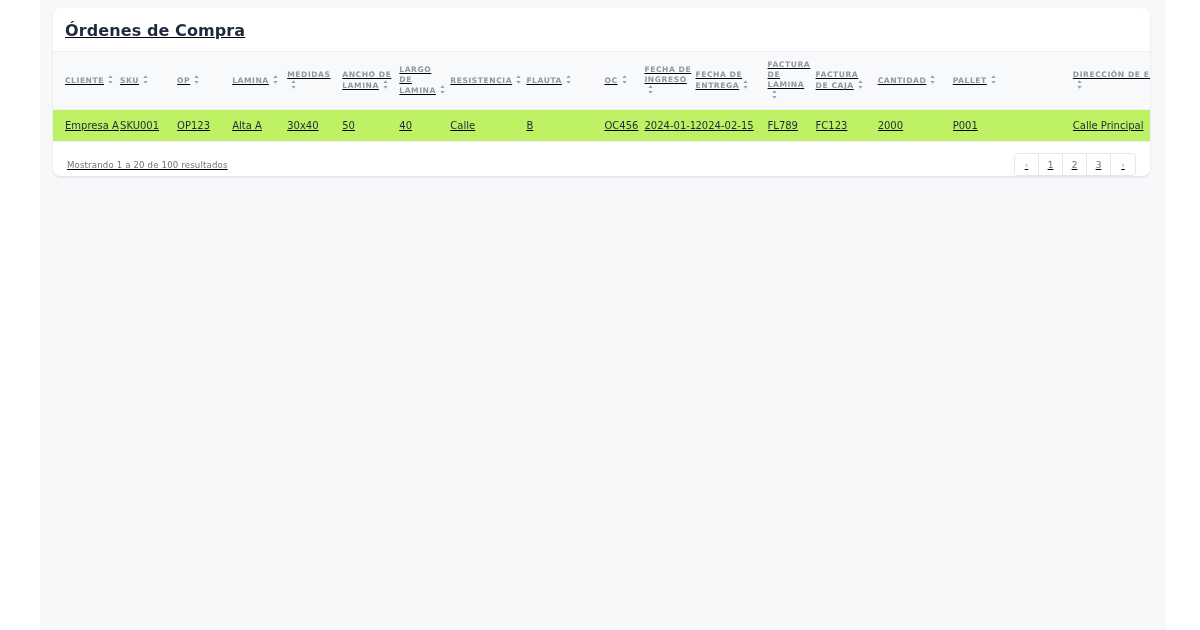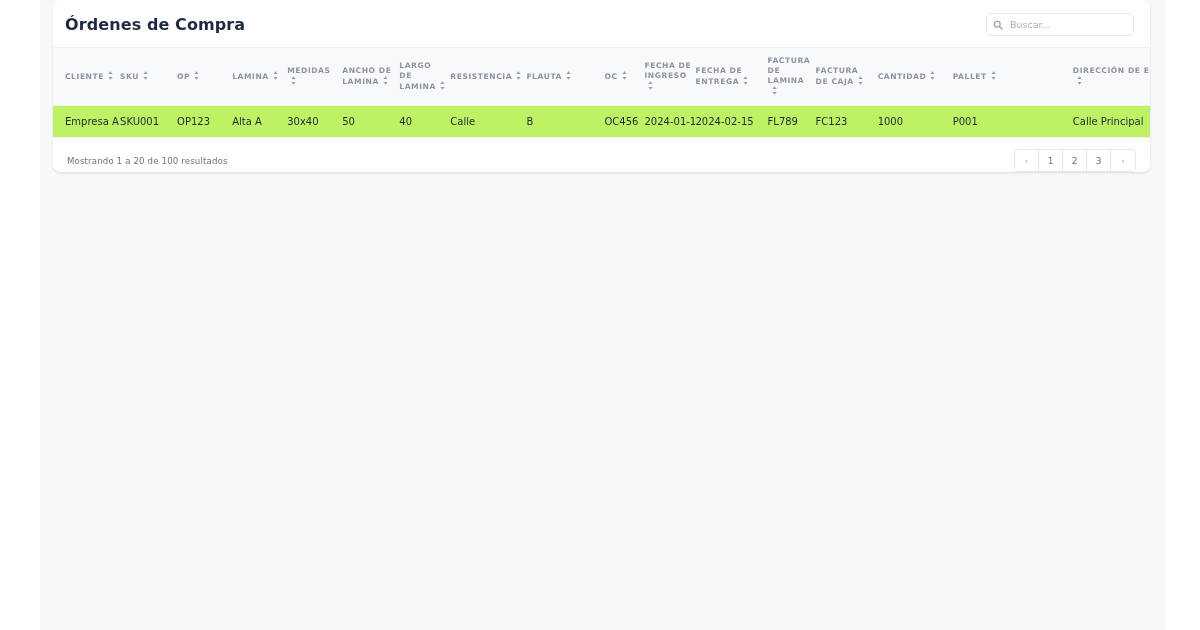--- a/index.html
+++ b/index.html
@@ -21,26 +21,27 @@
   .page-bg {
     position: absolute;
     left: 40px; top: 0;
     width: 1126px; height: 630px;
     background: #f7f8fa;
   }
 
   
   .card {
     position: absolute;
-    left: 53px; top: 0;
+    left: 53px; top: 8px;
     width: 1097px;
     background: #ffffff;
     border-radius: 7px;
     box-shadow: 0 1px 3px rgba(16,24,40,0.07), 0 1px 2px rgba(16,24,40,0.05);
     overflow: hidden;
+    text-decoration: underline;
   }
 
   
   .card-head {
     display: flex;
     align-items: center;
     justify-content: space-between;
     padding: 13px 16px 11px 12px;
   }
   .page-title {
@@ -190,29 +191,20 @@
 <body>
 
 <div class="page-root">
   <div class="page-bg"></div>
 
   <div class="card">
 
     <div class="card-head">
       <div class="page-title">Órdenes de Compra</div>
 
-      <div class="search-wrap">
-        <span class="search-icon">
-          <svg viewBox="0 0 16 16" fill="none" stroke="currentColor" stroke-width="2">
-            <circle cx="6.8" cy="6.8" r="4.6"></circle>
-            <line x1="10.3" y1="10.3" x2="14.4" y2="14.4" stroke-linecap="round"></line>
-          </svg>
-        </span>
-        <input class="search-input" type="text" placeholder="Buscar..." style="">
-      </div>
     </div>
 
     <div class="table-scroll">
       <table class="data-table">
         <colgroup>
           <col class="c0">
             <col class="c1">
             <col class="c2">
             <col class="c3">
           <col class="c4">
@@ -310,21 +302,21 @@
             <td>30x40</td>
             <td>50</td>
             <td>40</td>
             <td>Calle</td>
             <td>B</td>
             <td>OC456</td>
             <td>2024-01-15</td>
             <td>2024-02-15</td>
             <td>FL789</td>
             <td>FC123</td>
-            <td>1000</td>
+            <td>2000</td>
             <td>P001</td>
             <td>Calle Principal</td>
           </tr>
         </tbody>
       </table>
     </div>
 
     <div class="card-foot">
       <div class="results-text">Mostrando 1 a 20 de 100 resultados</div>
 

